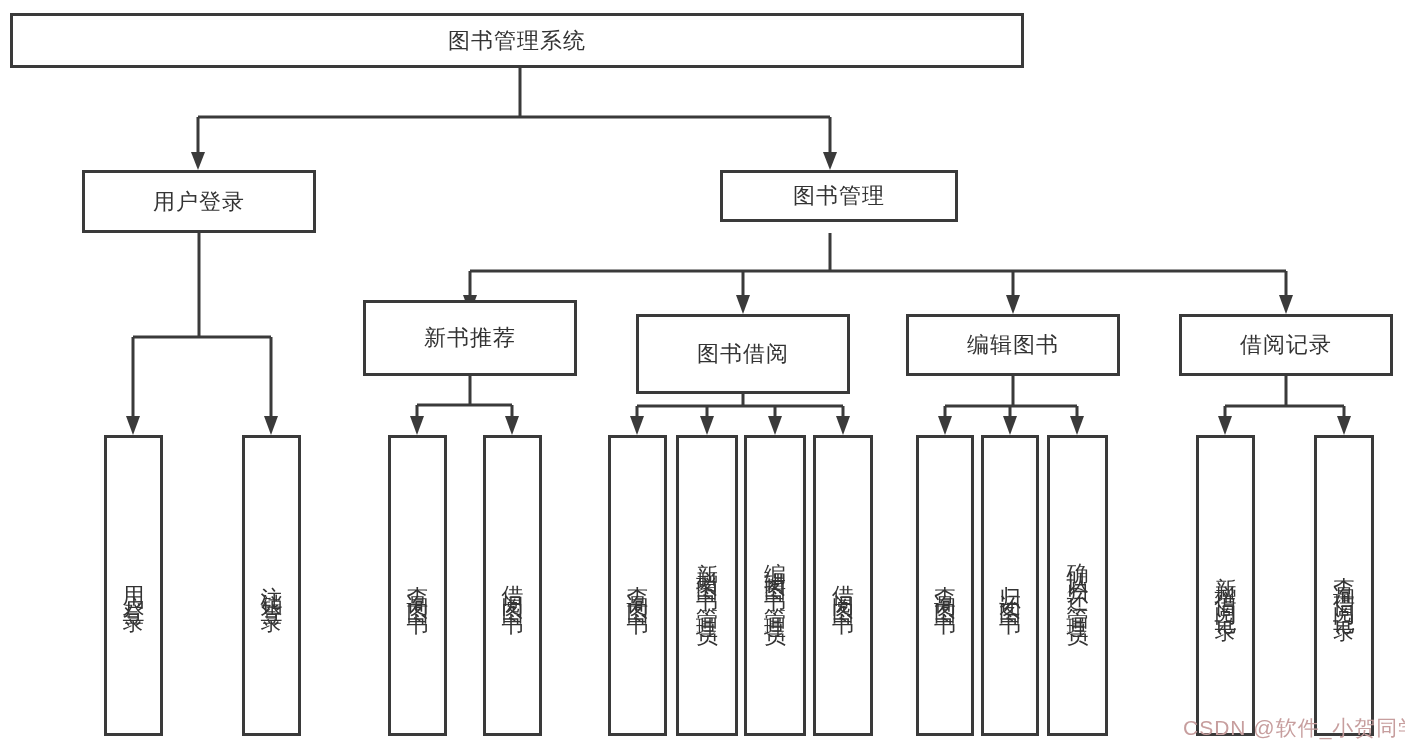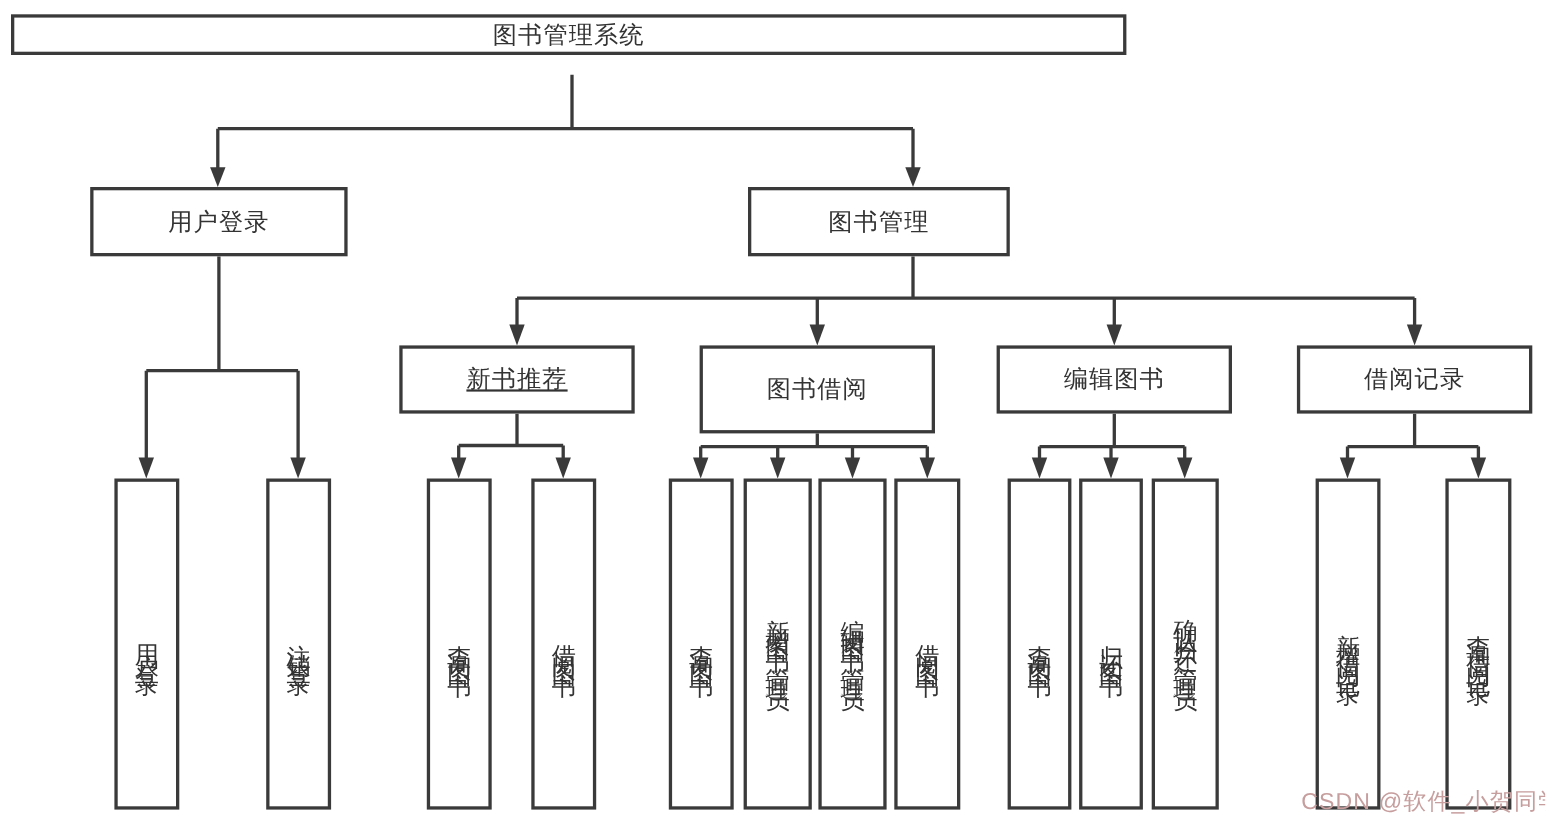--- a/index.html
+++ b/index.html
@@ -85,26 +85,26 @@
     <path d="M1013,376 L1013,406 M945,406 L1077,406 M945,406 L945,419 M1010,406 L1010,419 M1077,406 L1077,419"></path>
     <polygon points="938,416 952,416 945,435"></polygon>
     <polygon points="1003,416 1017,416 1010,435"></polygon>
     <polygon points="1070,416 1084,416 1077,435"></polygon>
 
     <path d="M1286,376 L1286,406 M1225,406 L1344,406 M1225,406 L1225,419 M1344,406 L1344,419"></path>
     <polygon points="1218,416 1232,416 1225,435"></polygon>
     <polygon points="1337,416 1351,416 1344,435"></polygon>
   </svg>
 
-  <div class="box" style="left:10px;top:13px;width:1014px;height:37px;">图书管理系统</div>
+  <div class="box" style="left:10px;top:13px;width:1014px;height:55px;">图书管理系统</div>
 
   <div class="box" style="left:82px;top:170px;width:234px;height:63px;">用户登录</div>
-  <div class="box" style="left:680px;top:170px;width:238px;height:63px;">图书管理</div>
+  <div class="box" style="left:720px;top:170px;width:238px;height:52px;">图书管理</div>
 
-  <div class="box" style="left:363px;top:314px;width:214px;height:62px;text-decoration:underline;">新书推荐</div>
+  <div class="box" style="left:363px;top:300px;width:214px;height:76px;">新书推荐</div>
   <div class="box" style="left:636px;top:314px;width:214px;height:80px;">图书借阅</div>
   <div class="box" style="left:906px;top:314px;width:214px;height:62px;">编辑图书</div>
   <div class="box" style="left:1179px;top:314px;width:214px;height:62px;">借阅记录</div>
 
   <div class="box leaf" style="left:104px;width:59px;">
     <span class="vtext">用户登录</span>
   </div>
   <div class="box leaf" style="left:242px;width:59px;">
     <span class="vtext">注销登录</span>
   </div>

